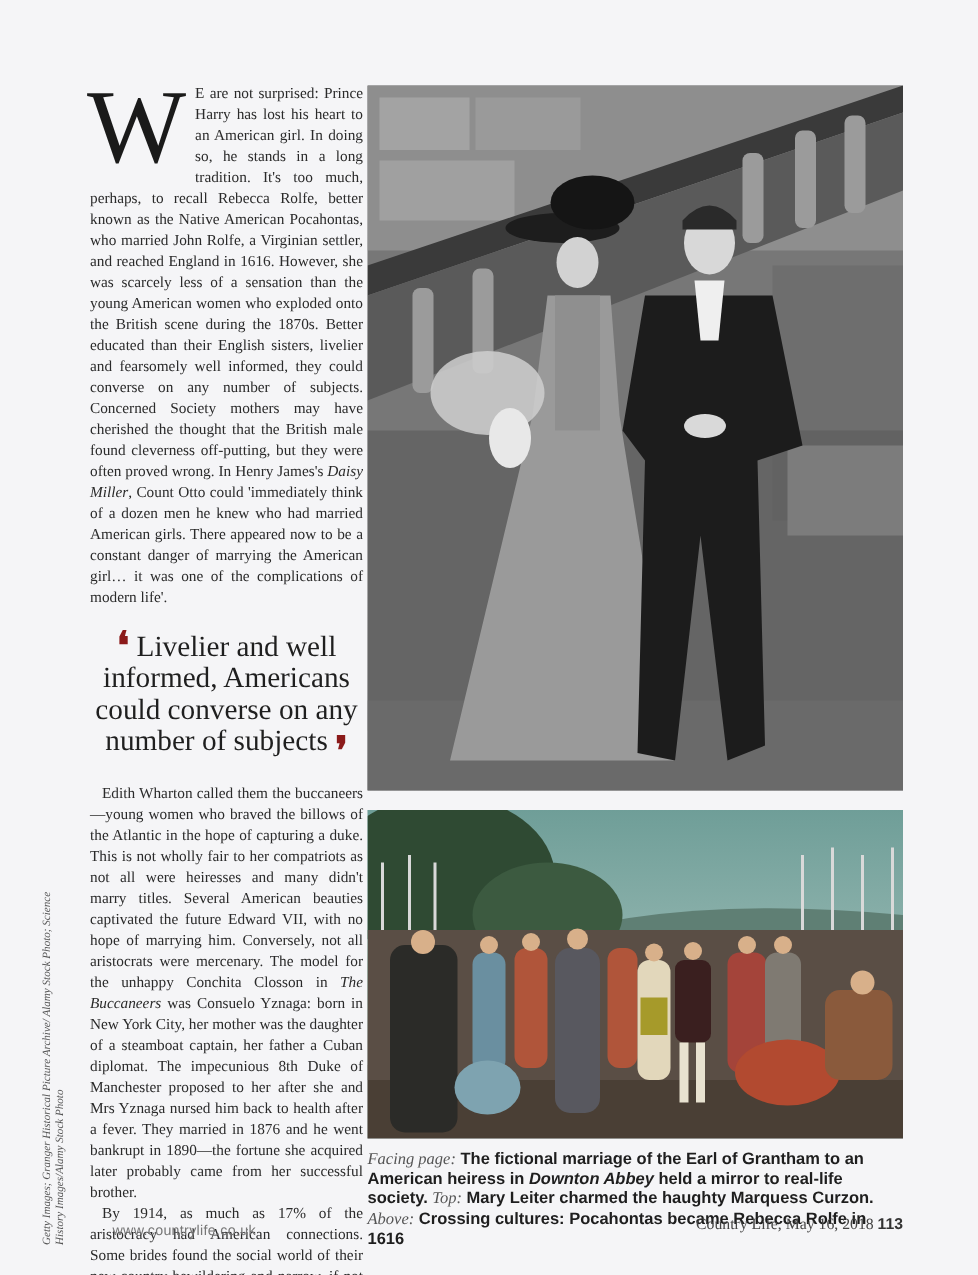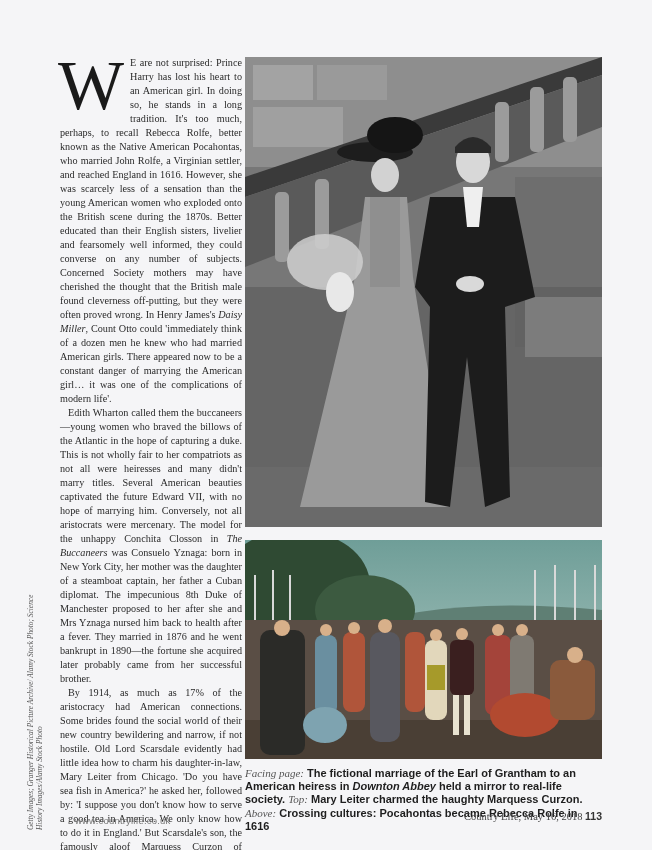--- a/index.html
+++ b/index.html
@@ -117,20 +117,25 @@
 </head>
 <body>
 
 <div class="page">
 
   <div class="body-col">
     <p>
       <span class="dropcap">W</span><span>E are not surprised: Prince Harry has lost his heart to an American girl. In doing so, he stands in a long tradition. It's too much, perhaps, to recall Rebecca Rolfe, better known as the Native American Pocahontas, who married John Rolfe, a Virginian settler, and reached England in 1616. However, she was scarcely less of a sensation than the young American women who exploded onto the British scene during the 1870s. Better educated than their English sisters, livelier and fearsomely well informed, they could converse on any number of subjects. Concerned Society mothers may have cherished the thought that the British male found cleverness off-putting, but they were often proved wrong. In Henry James's </span><em>Daisy Miller</em><span>, Count Otto could 'immediately think of a dozen men he knew who had married American girls. There appeared now to be a constant danger of marrying the American girl… it was one of the complications of modern life'.</span>
     </p>
 
+    <div class="pullquote">
+      <span class="q-mark">❛</span>
+      <span>Livelier and well informed, Americans could converse on any number of subjects</span>
+      <span class="q-mark close">❜</span>
+    </div>
 
     <p class="indent">
       <span>Edith Wharton called them the buccaneers—young women who braved the billows of the Atlantic in the hope of capturing a duke. This is not wholly fair to her compatriots as not all were heiresses and many didn't marry titles. Several American beauties captivated the future Edward VII, with no hope of marrying him. Conversely, not all aristocrats were mercenary. The model for the unhappy Conchita Closson in </span><em>The Buccaneers</em><span> was Consuelo Yznaga: born in New York City, her mother was the daughter of a steamboat captain, her father a Cuban diplomat. The impecunious 8th Duke of Manchester proposed to her after she and Mrs Yznaga nursed him back to health after a fever. They married in 1876 and he went bankrupt in 1890—the fortune she acquired later probably came from her successful brother.</span>
     </p>
     <p class="indent">
       <span>By 1914, as much as 17% of the aristocracy had American connections. Some brides found the social world of their new country bewildering and narrow, if not hostile. Old Lord Scarsdale evidently had little idea how to charm his daughter-in-law, Mary Leiter from Chicago. 'Do you have sea fish in America?' he asked her, followed by: 'I suppose you don't know how to serve a good tea in America. We only know how to do it in England.' But Scarsdale's son, the famously aloof Marquess Curzon of Kedleston, adored his wife and she rose to occupy the highest.</span>
       
     </p>
   </div>
 

